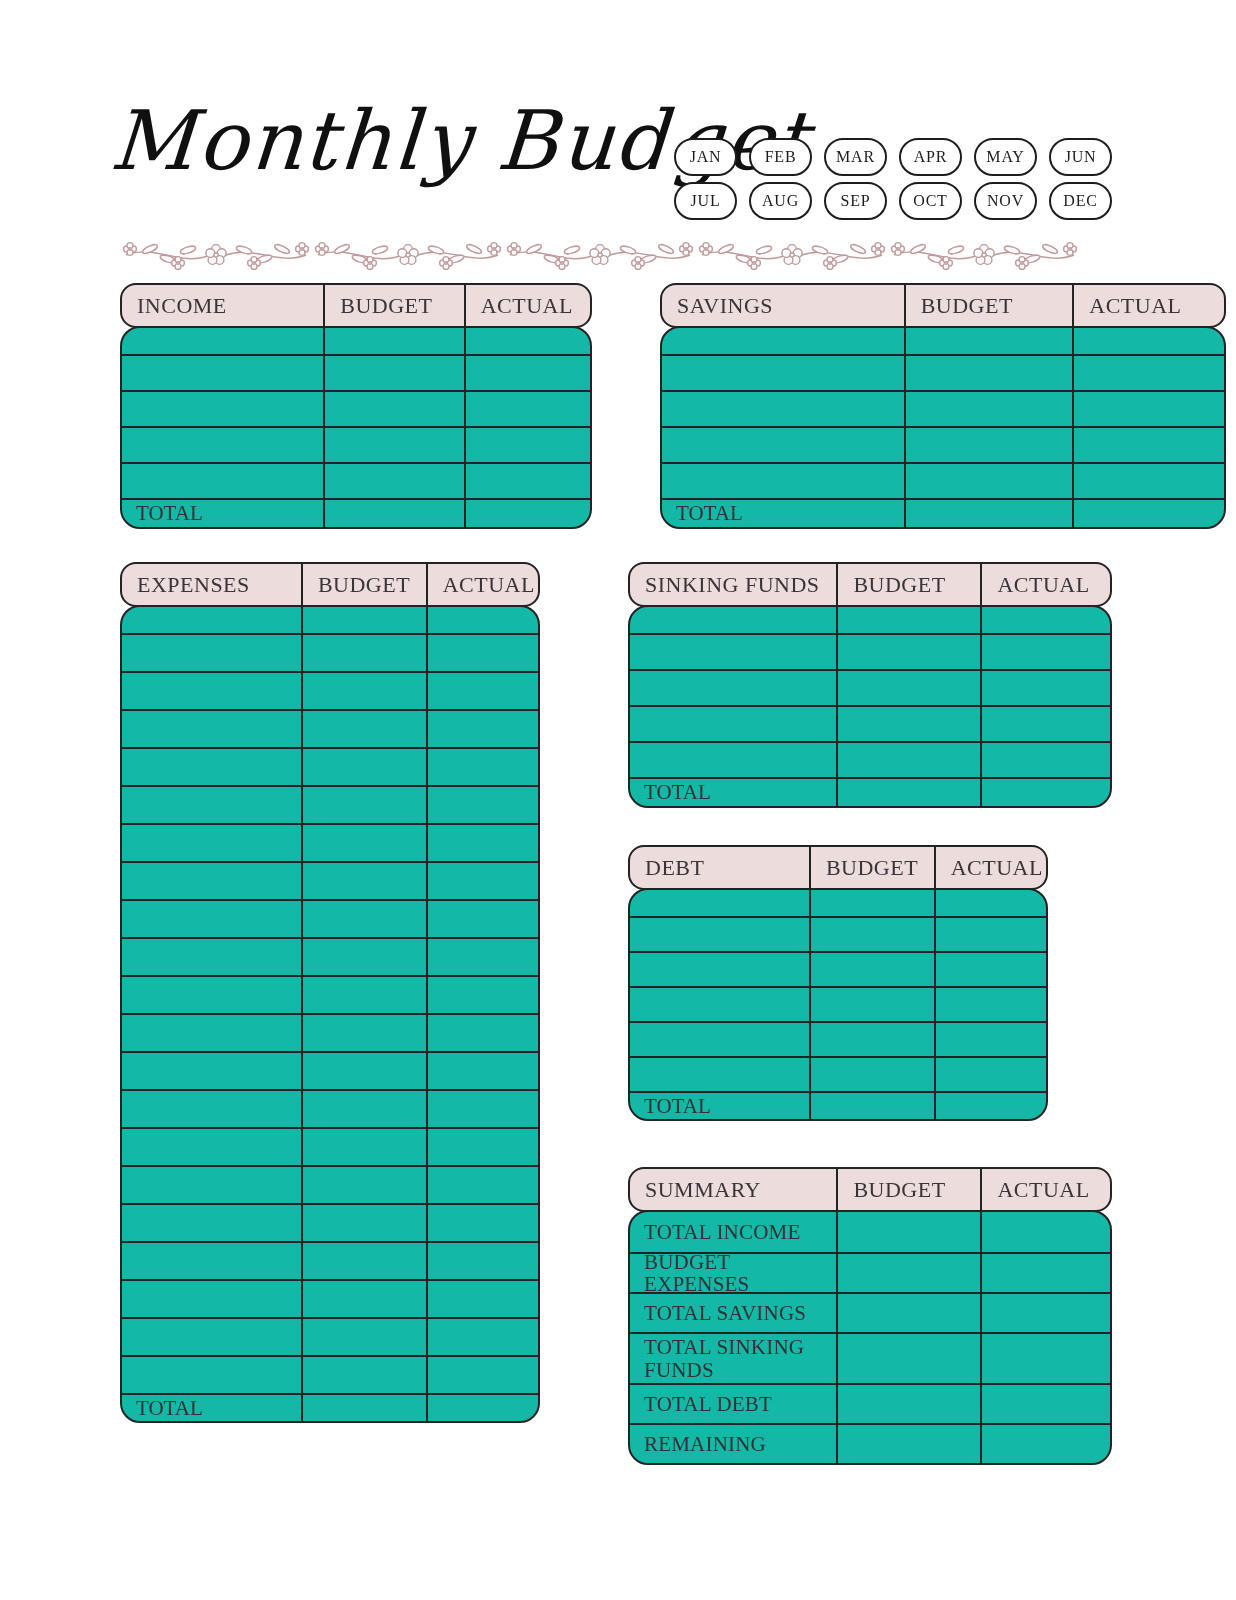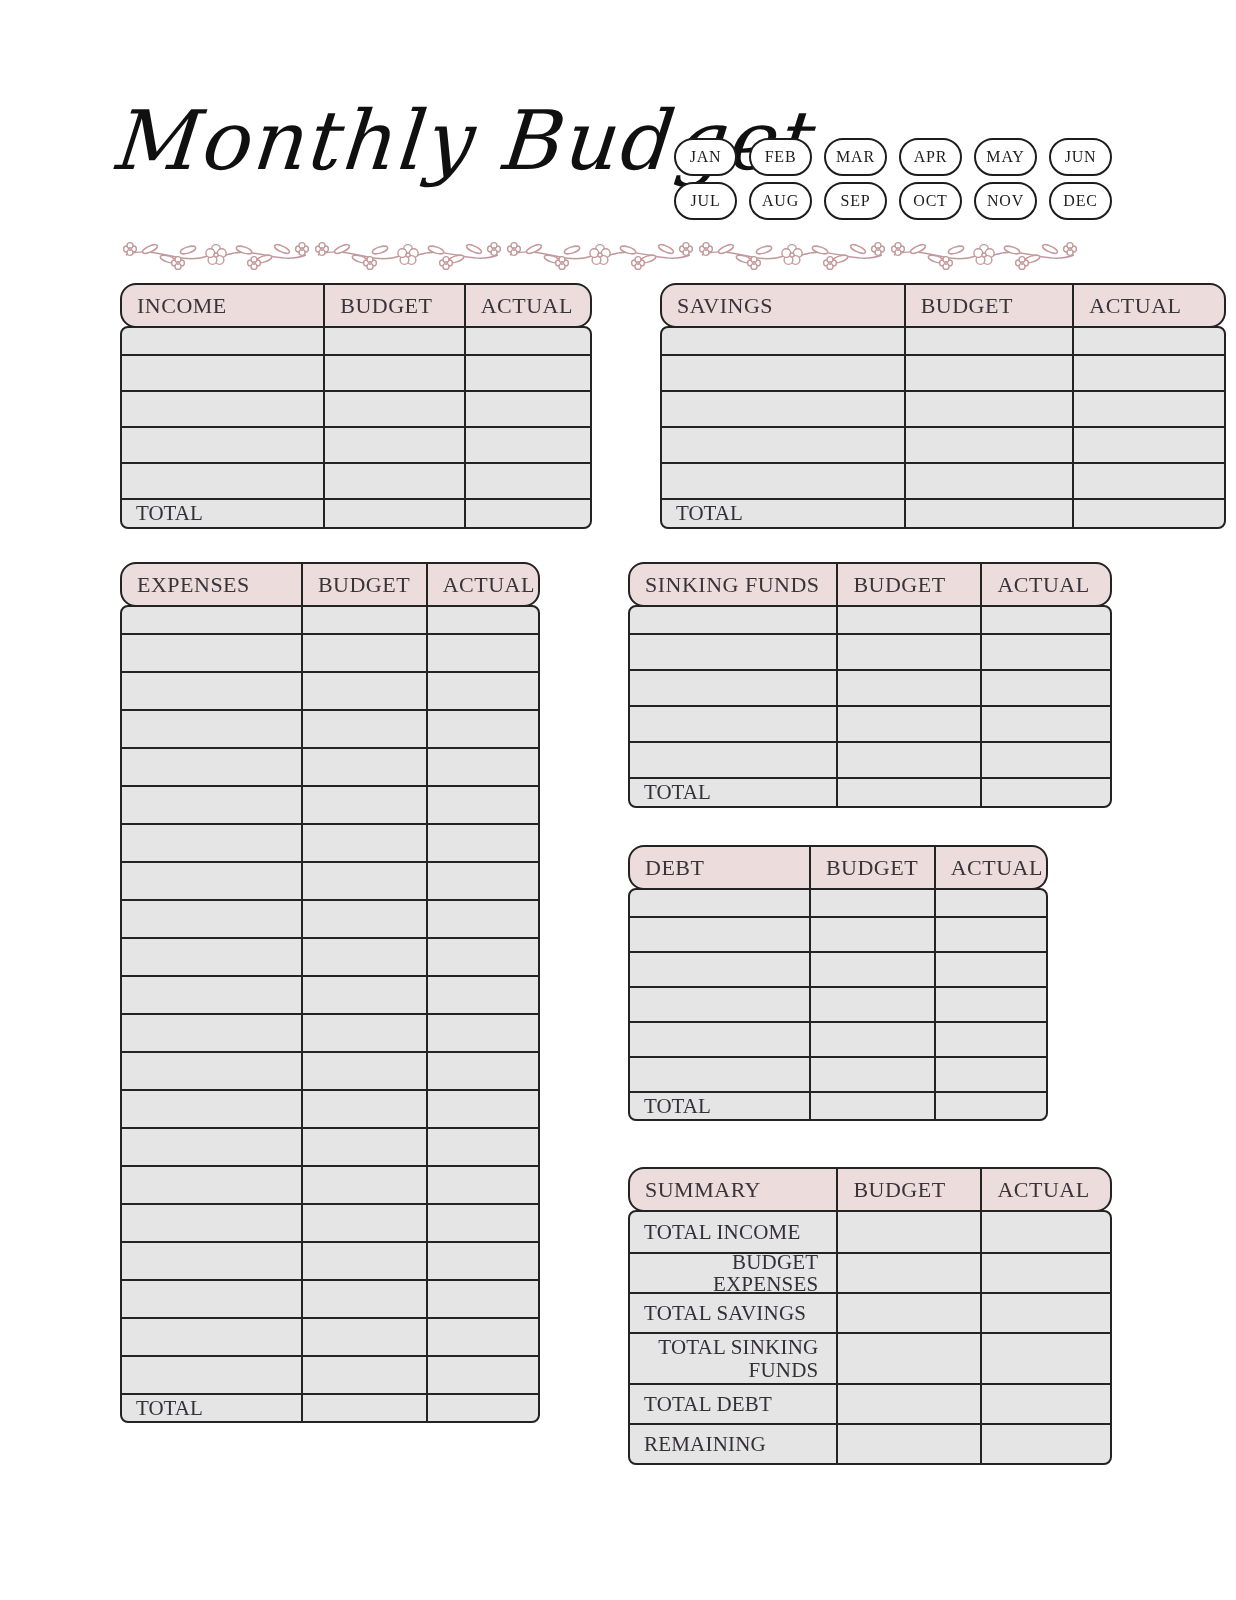--- a/index.html
+++ b/index.html
@@ -56,25 +56,24 @@
     position:relative;z-index:2;
   }
   .hcell{
     display:flex;align-items:center;
     padding-left:15px;
     font-size:22px;letter-spacing:0.5px;color:#39343a;
   }
   .bd{
     position:relative;z-index:1;
     margin-top:-2px;
-    background:#e5e5e5;
+    background:#14b8a6;
     border:2px solid var(--border);
-    border-radius:8px;
+    border-radius:20px;
     overflow:hidden;
-    text-align:right;
   }
   .row{display:flex;height:var(--rh,36px);}
   .row + .row{border-top:2px solid var(--border);}
   .row:first-child{height:var(--rh1,var(--rh,36px));}
   .row.total{height:var(--rht,var(--rh,36px));}
   .cell{display:flex;align-items:center;padding-left:14px;}
   .c1{width:43%;}
   .c2{width:30%;border-left:2px solid var(--border);}
   .c3{width:27%;border-left:2px solid var(--border);}
   .row .c1{font-size:21px;color:#333036;}

